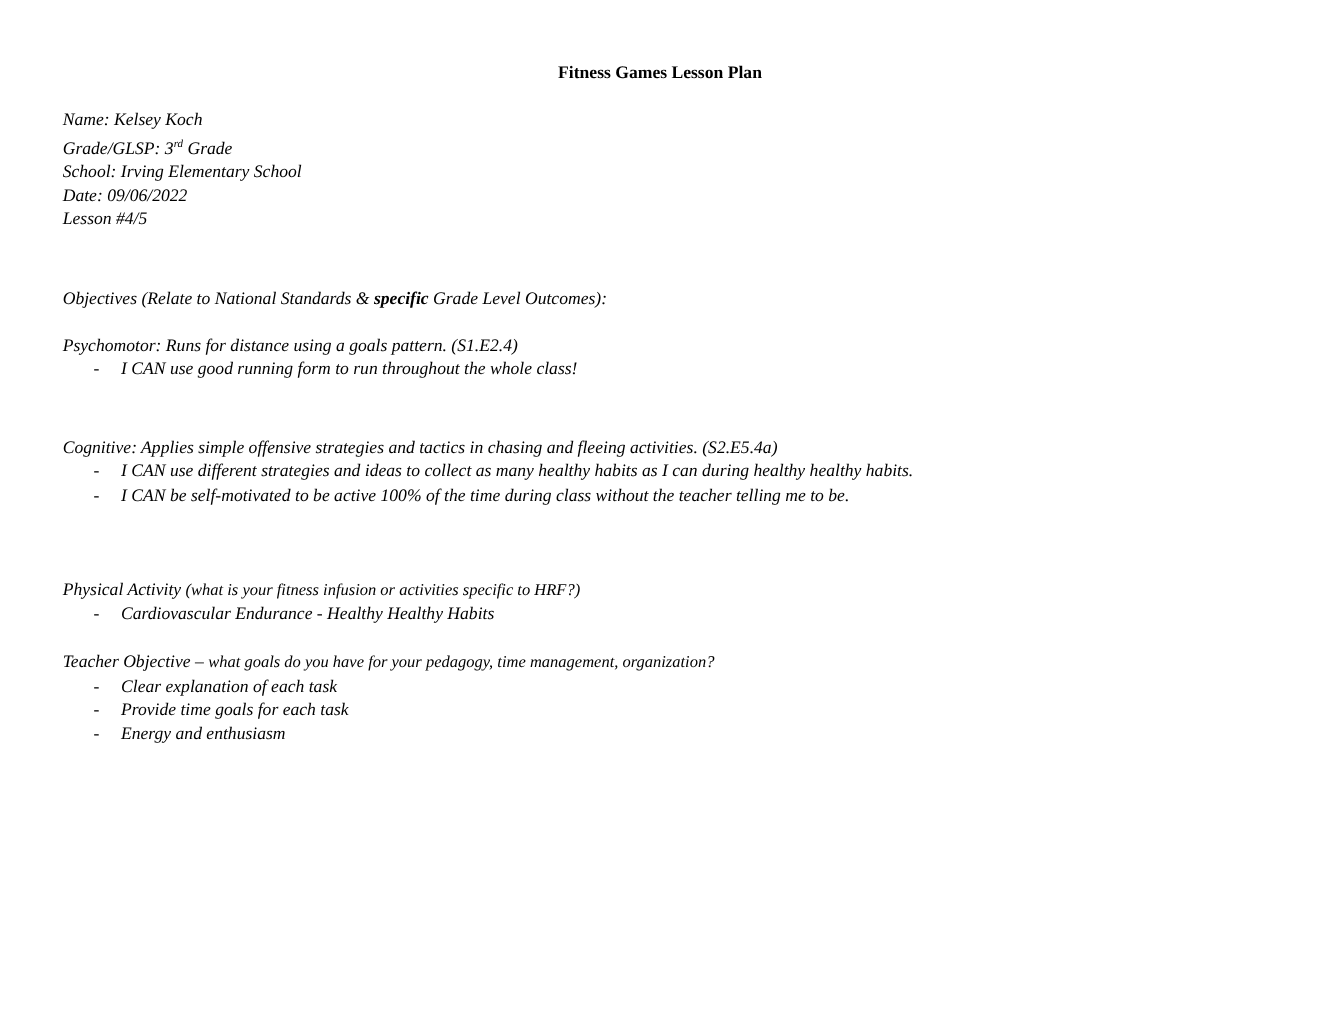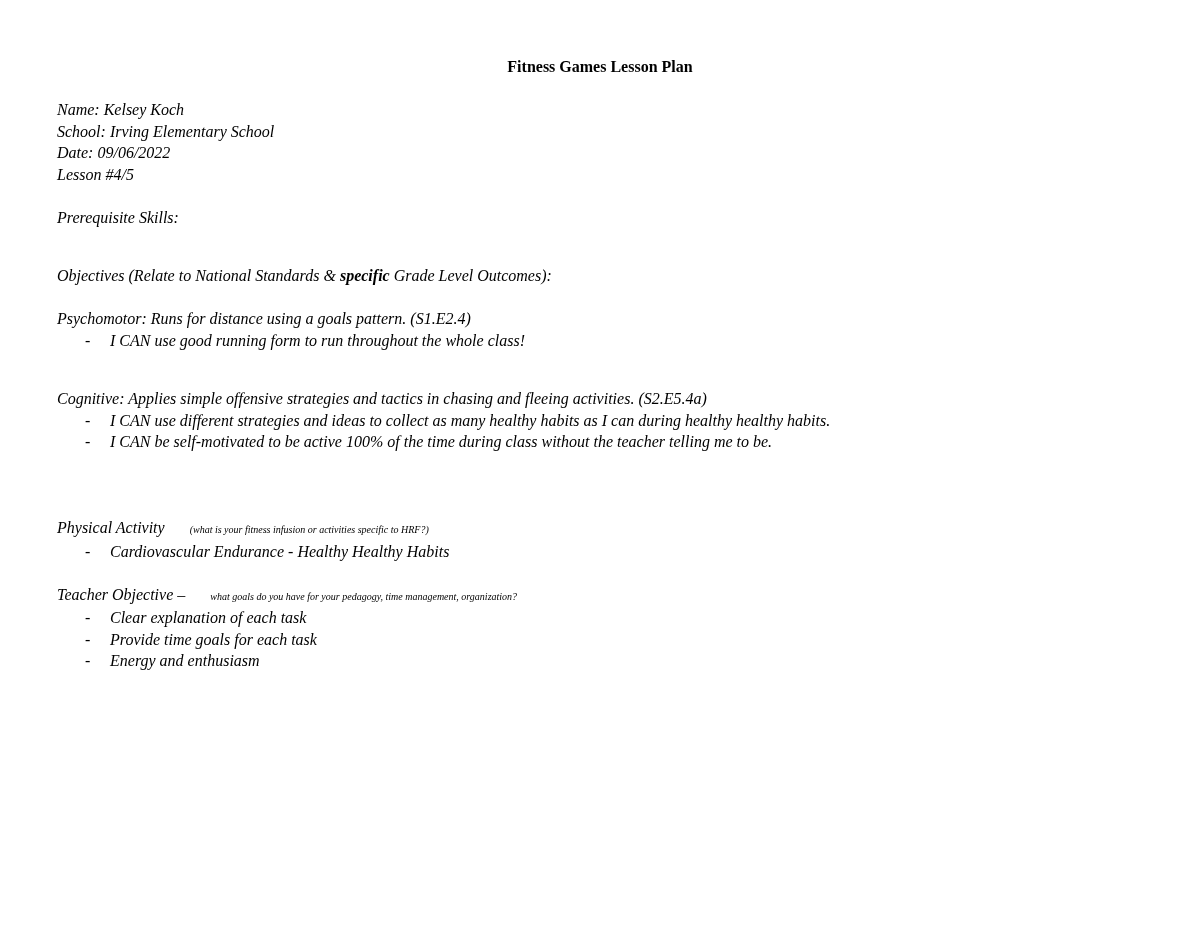--- a/index.html
+++ b/index.html
@@ -25,24 +25,24 @@
     text-align: center;
     font-size: 16px;
     font-weight: bold;
     font-style: normal;
   }
   .line {
     margin: 0;
     font-style: italic;
   }
   .b { font-weight: bold; }
-  .small { font-size: 10px; margin-left: 21px; }
+  .small { font-size: 15px; }
   sup { font-size: 10px; }
   .mt1 { margin-top: 21.5px; }
-  .mt2 { margin-top: 37px; }
+  .mt2 { margin-top: 50px; }
   .mt3 { margin-top: 64.5px; }
   .bullet {
     display: flex;
     padding-left: 28px;
     margin: 0;
     font-style: italic;
   }
   .bullet .dash {
     flex: 0 0 25px;
   }
@@ -52,26 +52,26 @@
 </style>
 </head>
 <body>
 
 <div class="page">
 
   <h1 class="doc-title">Fitness Games Lesson Plan</h1>
 
   <div>
     <p class="line">Name: Kelsey Koch</p>
+    <p class="line"><span>Grade/GLSP: 3</span><sup>rd</sup><span> Grade</span></p>
     <p class="line">School: Irving Elementary School</p>
     <p class="line">Date: 09/06/2022</p>
     <p class="line">Lesson #4/5</p>
   </div>
 
-  <p class="line mt1">Prerequisite Skills:</p>
 
   <p class="line mt2"><span>Objectives (Relate to National Standards &amp; </span><span class="b">specific</span><span> Grade Level Outcomes):</span></p>
 
   <div>
     <p class="line mt1">Psychomotor: Runs for distance using a goals pattern. (S1.E2.4)</p>
     <p class="bullet">
         <span class="dash">-</span>
         <span class="text">I CAN use good running form to run throughout the whole class!</span>
       </p>
   </div>

